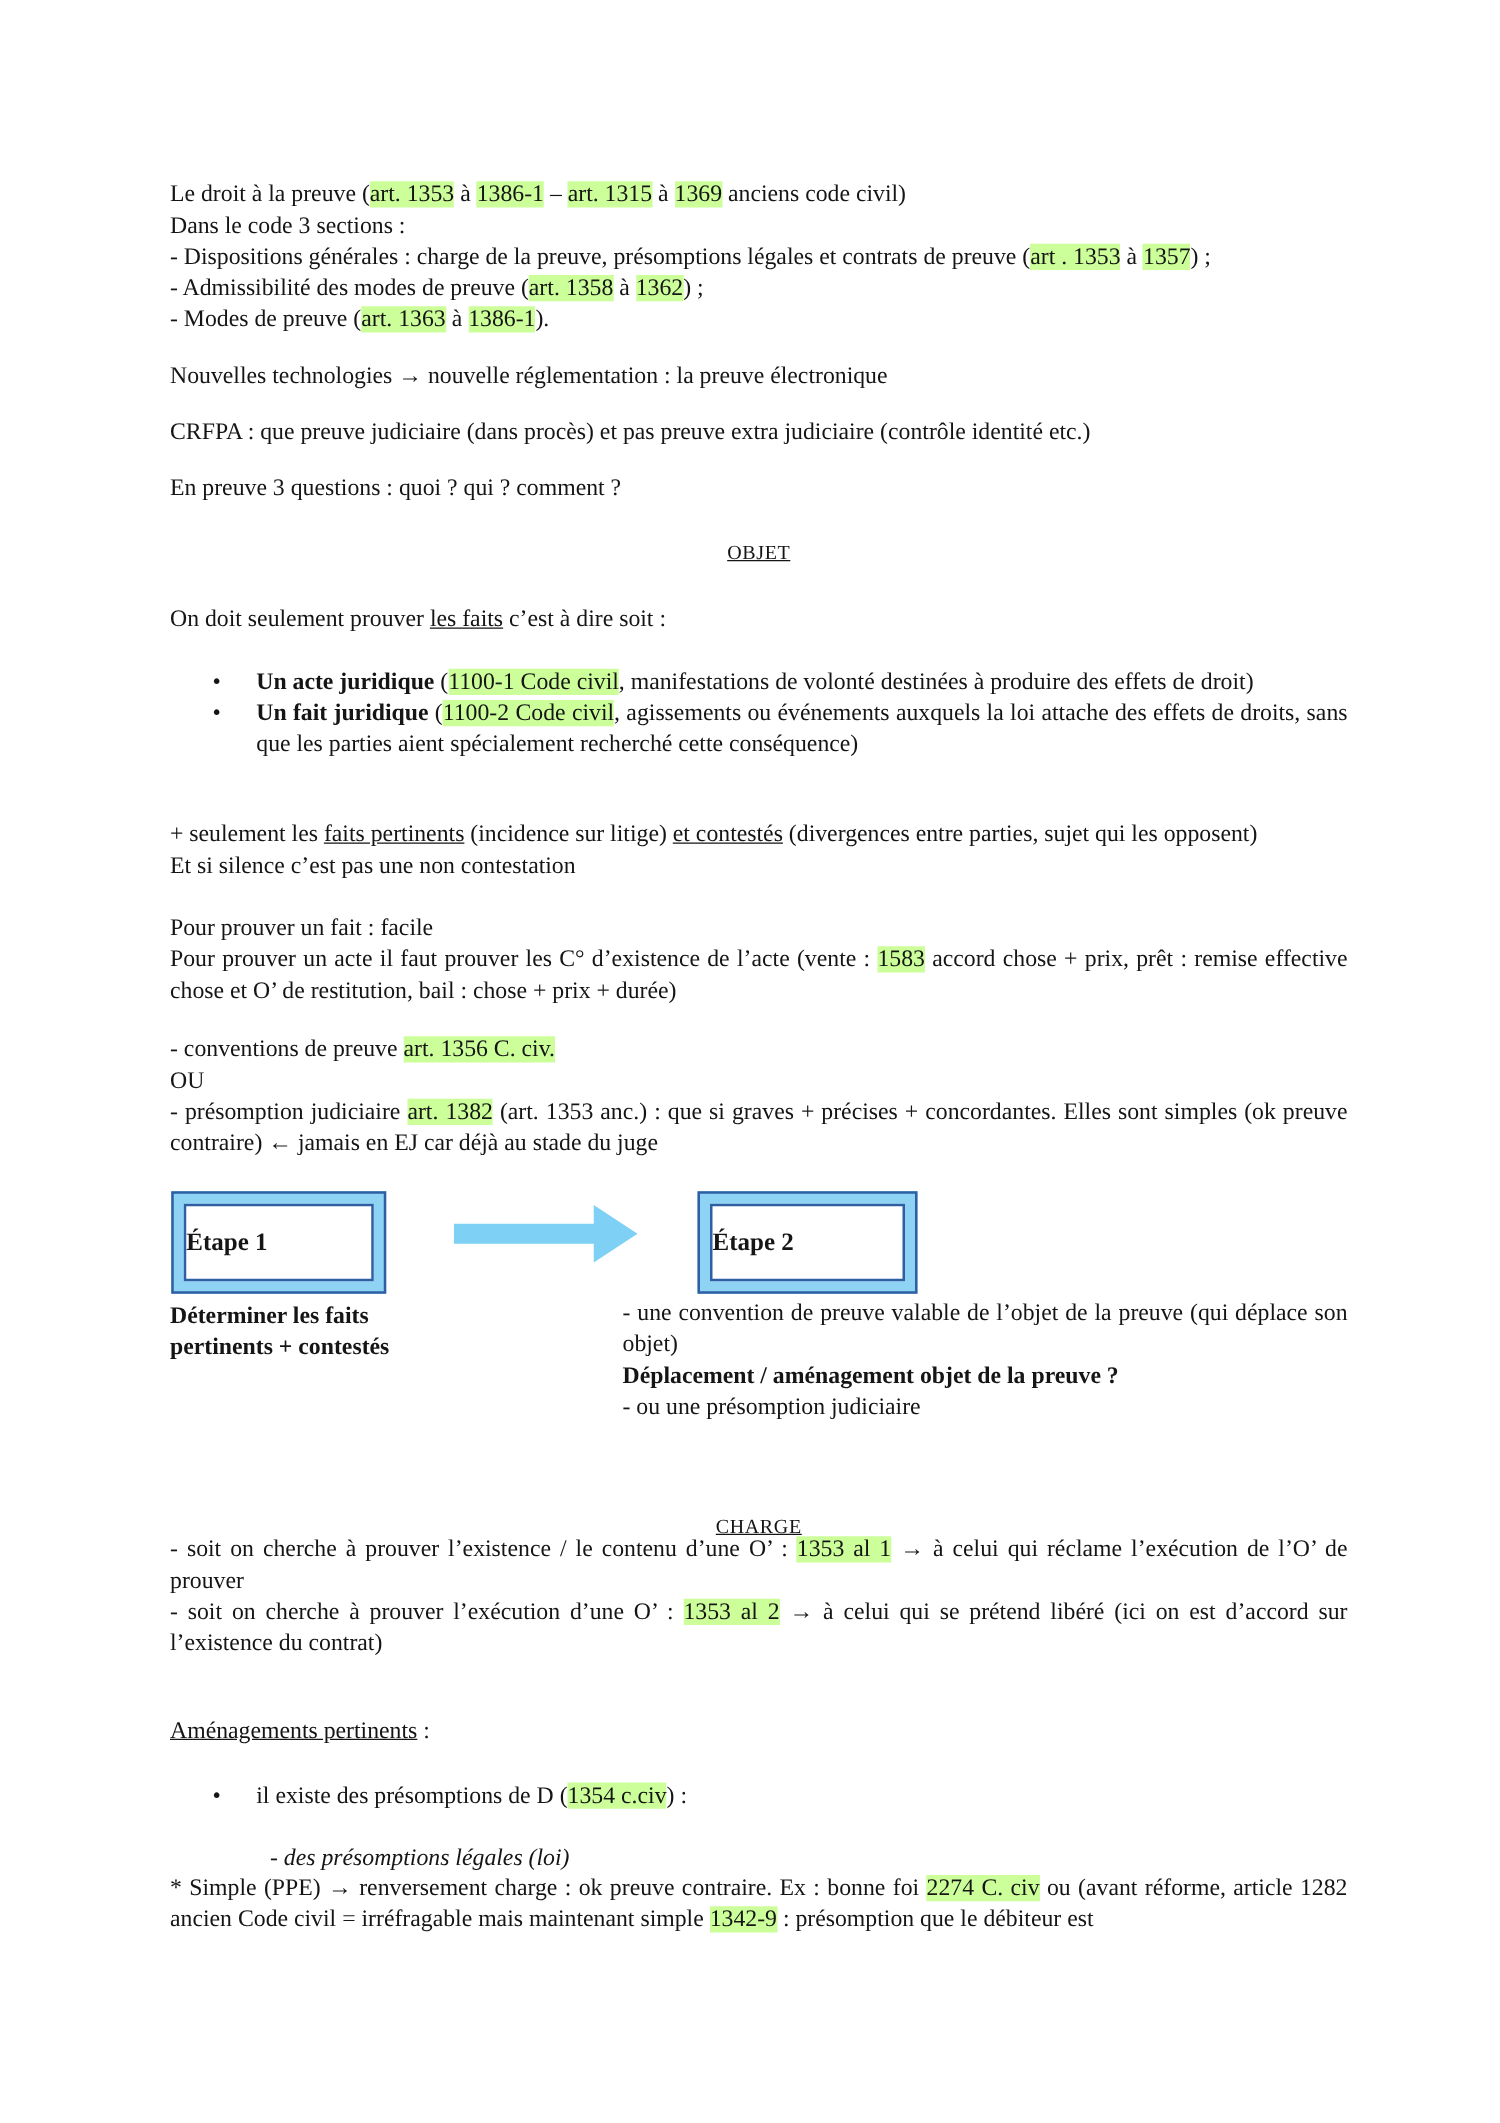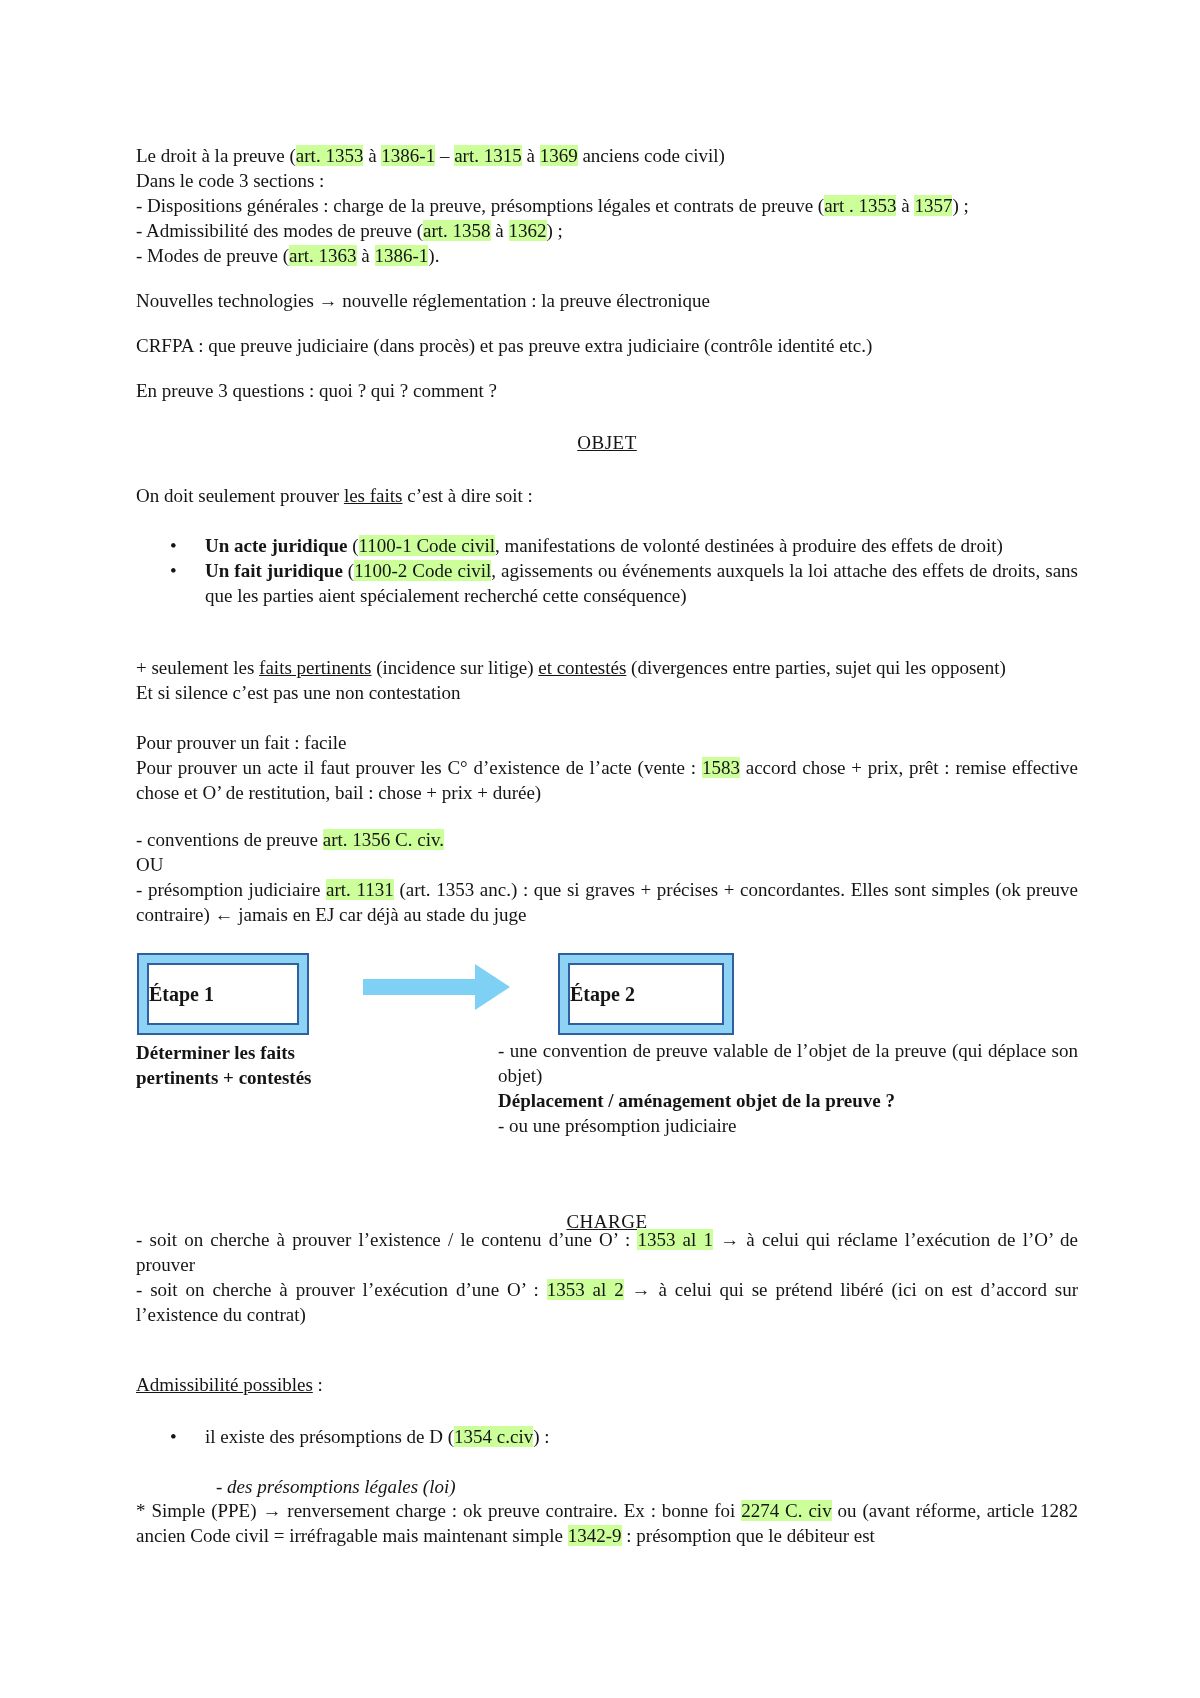--- a/index.html
+++ b/index.html
@@ -9,21 +9,21 @@
     font-size:19px;line-height:25px;color:#151515;
     overflow:hidden;
   }
   .blk{position:absolute;left:136px;width:942px;}
   .line{white-space:normal;}
   .j{text-align:justify;}
   .r-h{background:var(--hl,#ccff99);}
   .r-u{text-decoration:underline;}
   .r-b{font-weight:bold;}
   .r-i{font-style:italic;}
-  .heading{position:absolute;left:136px;width:942px;text-align:center;font-size:19px;}
+  .heading{position:absolute;left:136px;width:942px;text-align:center;font-size:16px;}
   .heading .ht{text-decoration:underline;letter-spacing:.5px;}
   .li{position:relative;padding-left:69px;margin-bottom:0;}
   .li .dot{position:absolute;left:34px;top:0;}
   .sub-italic{margin-left:80px;}
   .stepbox{
     position:absolute;top:953px;height:82px;
     background:var(--boxfill,#8ed3f4);
     border:2px solid var(--boxborder,#2e5fa3);
     box-sizing:border-box;
   }
@@ -77,21 +77,21 @@
   </div>
 
   <div class="blk" style="top:730px">
     <div class="line"><span>Pour prouver un fait : facile</span></div>
     <div class="line j"><span>Pour prouver un acte il faut prouver les C° d’existence de l’acte (vente : </span><span class="r-h">1583</span><span> accord chose + prix, prêt : remise effective chose et O’ de restitution, bail : chose + prix + durée)</span></div>
   </div>
 
   <div class="blk" style="top:827px">
     <div class="line"><span>- conventions de preuve </span><span class="r-h">art. 1356 C. civ.</span></div>
     <div class="line"><span>OU</span></div>
-    <div class="line j"><span>- présomption judiciaire </span><span class="r-h">art. 1131</span><span> (art. 1353 anc.) : que si graves + précises + concordantes. Elles sont simples (ok preuve contraire) ← jamais en EJ car déjà au stade du juge</span></div>
+    <div class="line j"><span>- présomption judiciaire </span><span class="r-h">art. 1382</span><span> (art. 1353 anc.) : que si graves + précises + concordantes. Elles sont simples (ok preuve contraire) ← jamais en EJ car déjà au stade du juge</span></div>
   </div>
 
   <div class="stepbox" style="left:137px;width:172px;">
     <div class="stepinner">
       <span>Étape 1</span>
     </div>
   </div>
 
   <div class="arrow-wrap">
     <svg width="147" height="46" viewBox="0 0 147 46" xmlns="http://www.w3.org/2000/svg">
@@ -114,21 +114,21 @@
     <div class="line"><span>- ou une présomption judiciaire</span></div>
   </div>
 
   <div class="heading" style="top:1209px"><span class="ht">CHARGE</span></div>
 
   <div class="blk" style="top:1227px">
     <div class="line j"><span>- soit on cherche à prouver l’existence / le contenu d’une O’ : </span><span class="r-h">1353 al 1</span><span> → à celui qui réclame l’exécution de l’O’ de prouver</span></div>
     <div class="line j"><span>- soit on cherche à prouver l’exécution d’une O’ : </span><span class="r-h">1353 al 2</span><span> → à celui qui se prétend libéré (ici on est d’accord sur l’existence du contrat)</span></div>
   </div>
 
-  <div class="blk" style="top:1372px"><span class="r-u">Admissibilité possibles</span><span> :</span></div>
+  <div class="blk" style="top:1372px"><span class="r-u">Aménagements pertinents</span><span> :</span></div>
 
   <div class="blk" style="top:1424px">
     <div class="li">
       <span class="dot">•</span>
       <div class="li-text"><span>il existe des présomptions de D (</span><span class="r-h">1354 c.civ</span><span>) :</span></div>
     </div>
   </div>
 
   <div class="blk" style="top:1474px">
     <div class="sub-italic"><span class="r-i">- des présomptions légales (loi)</span></div>

